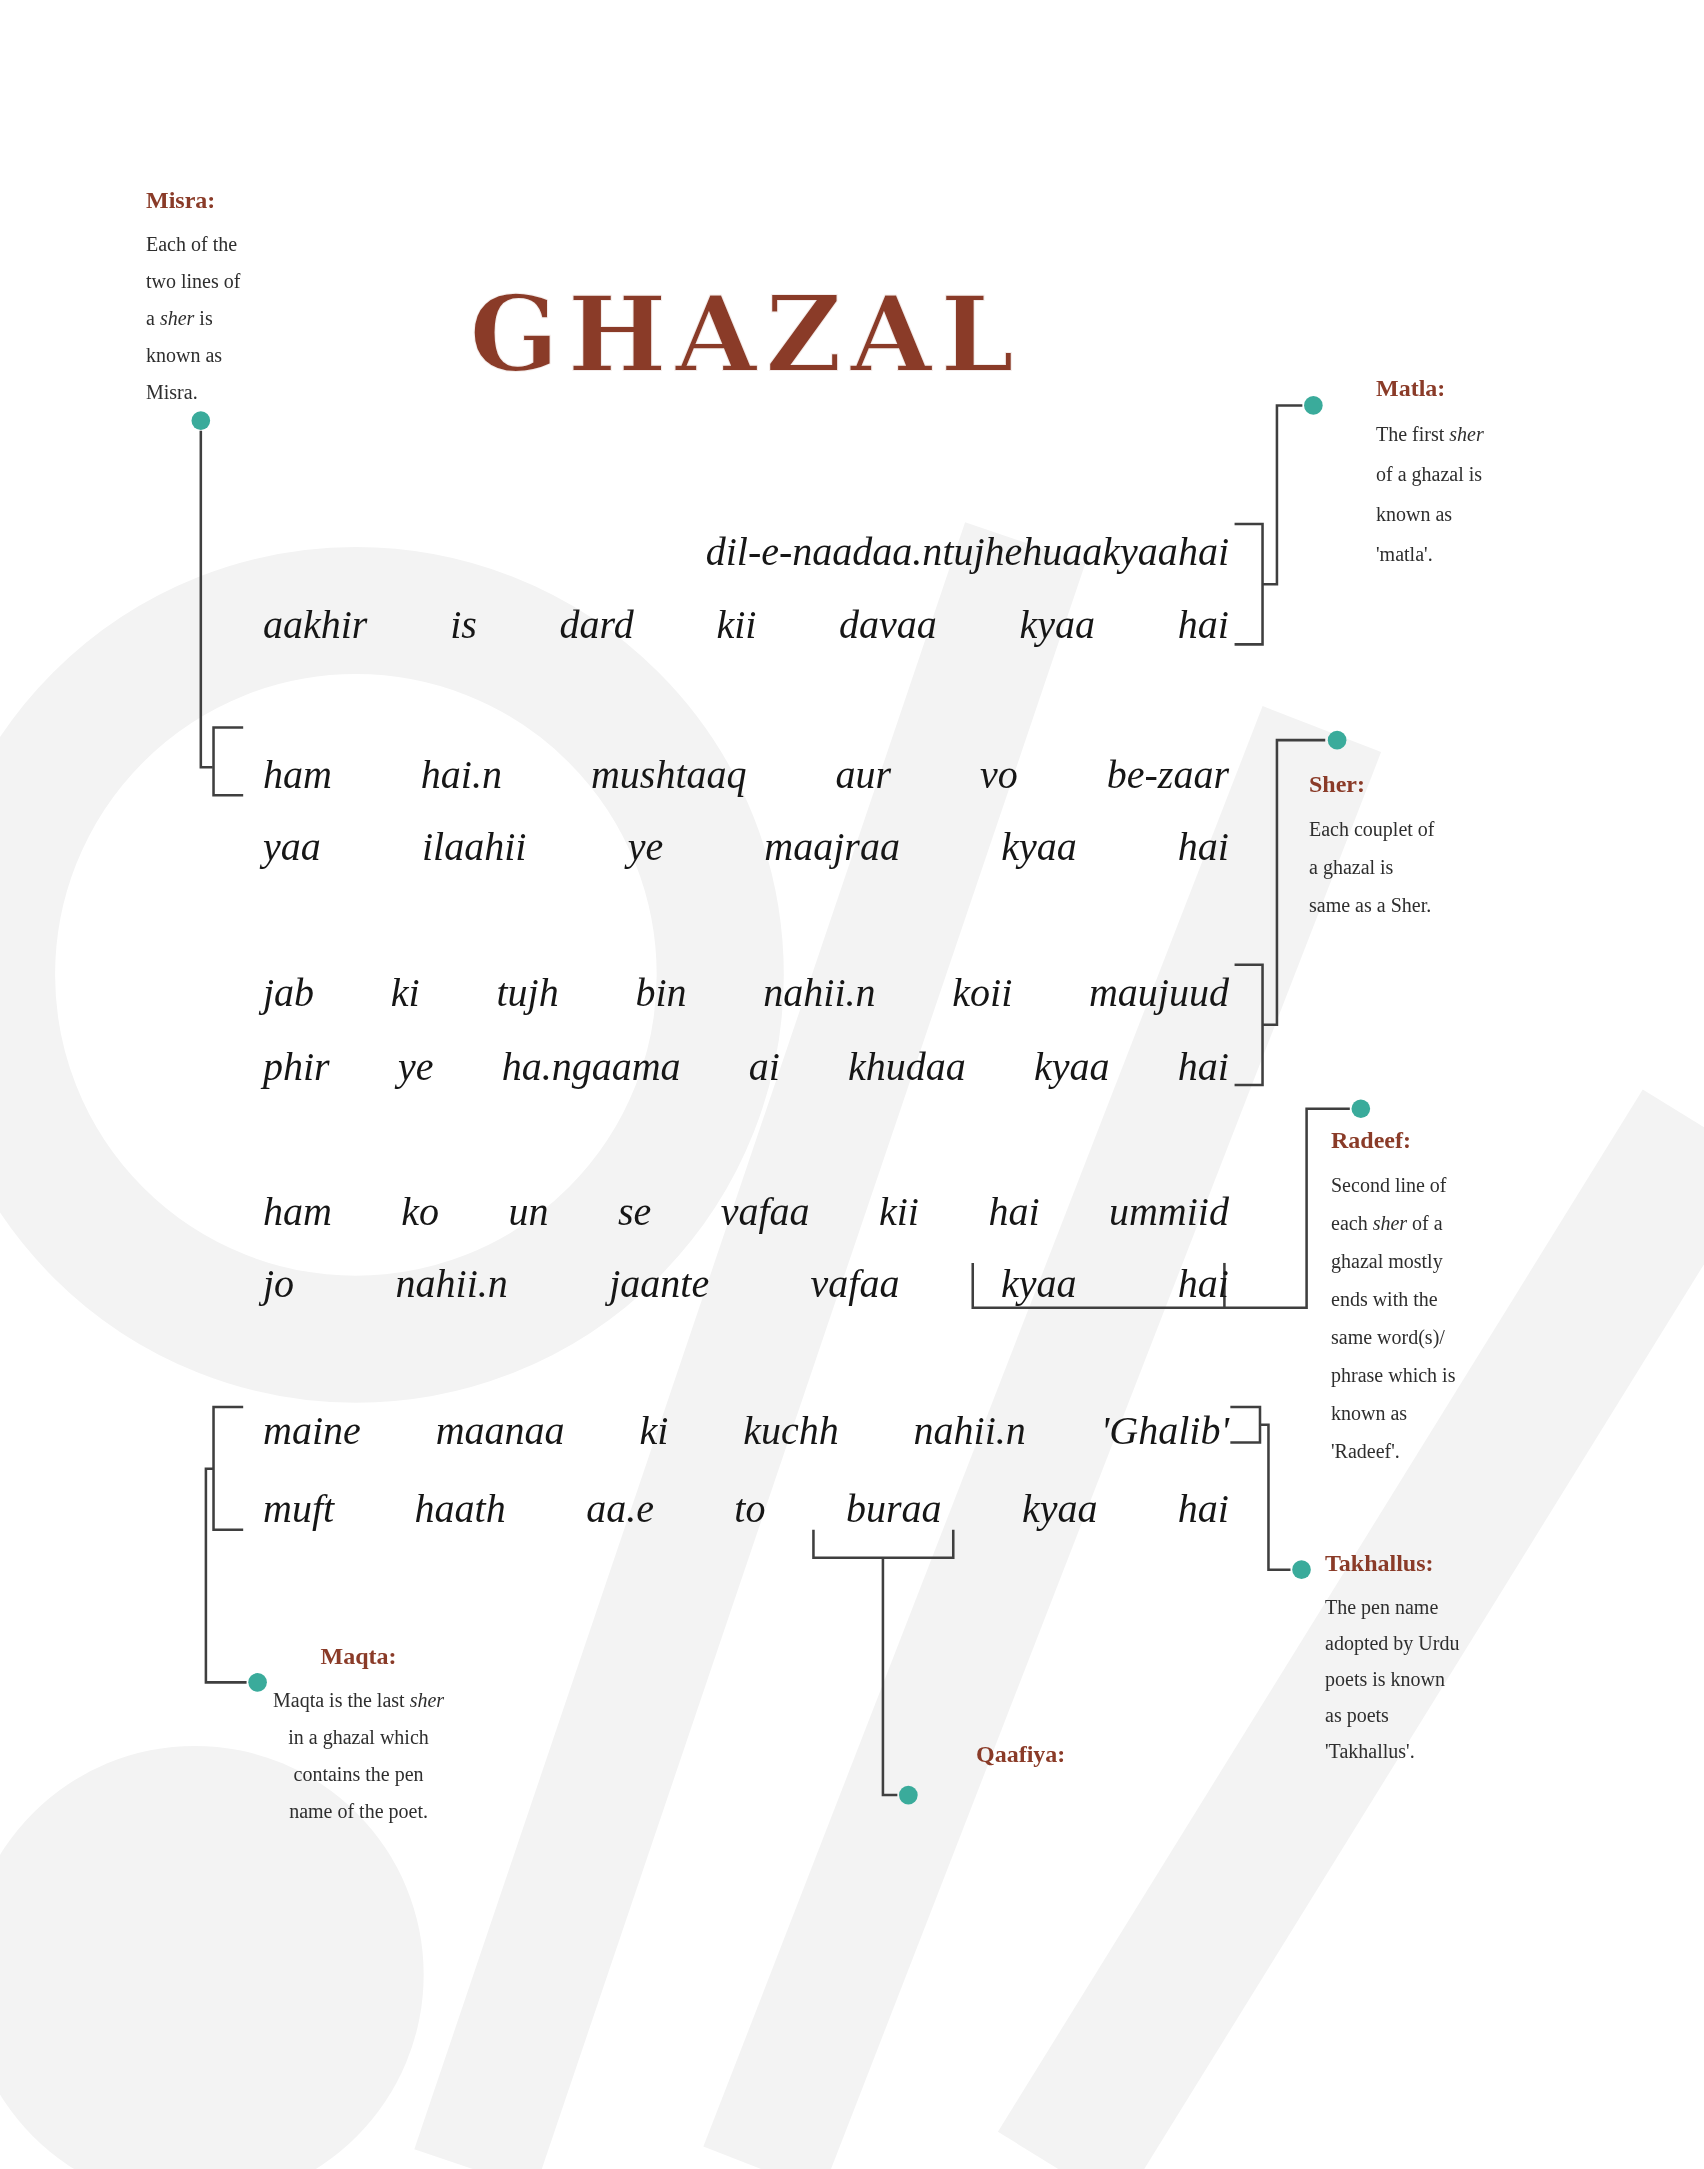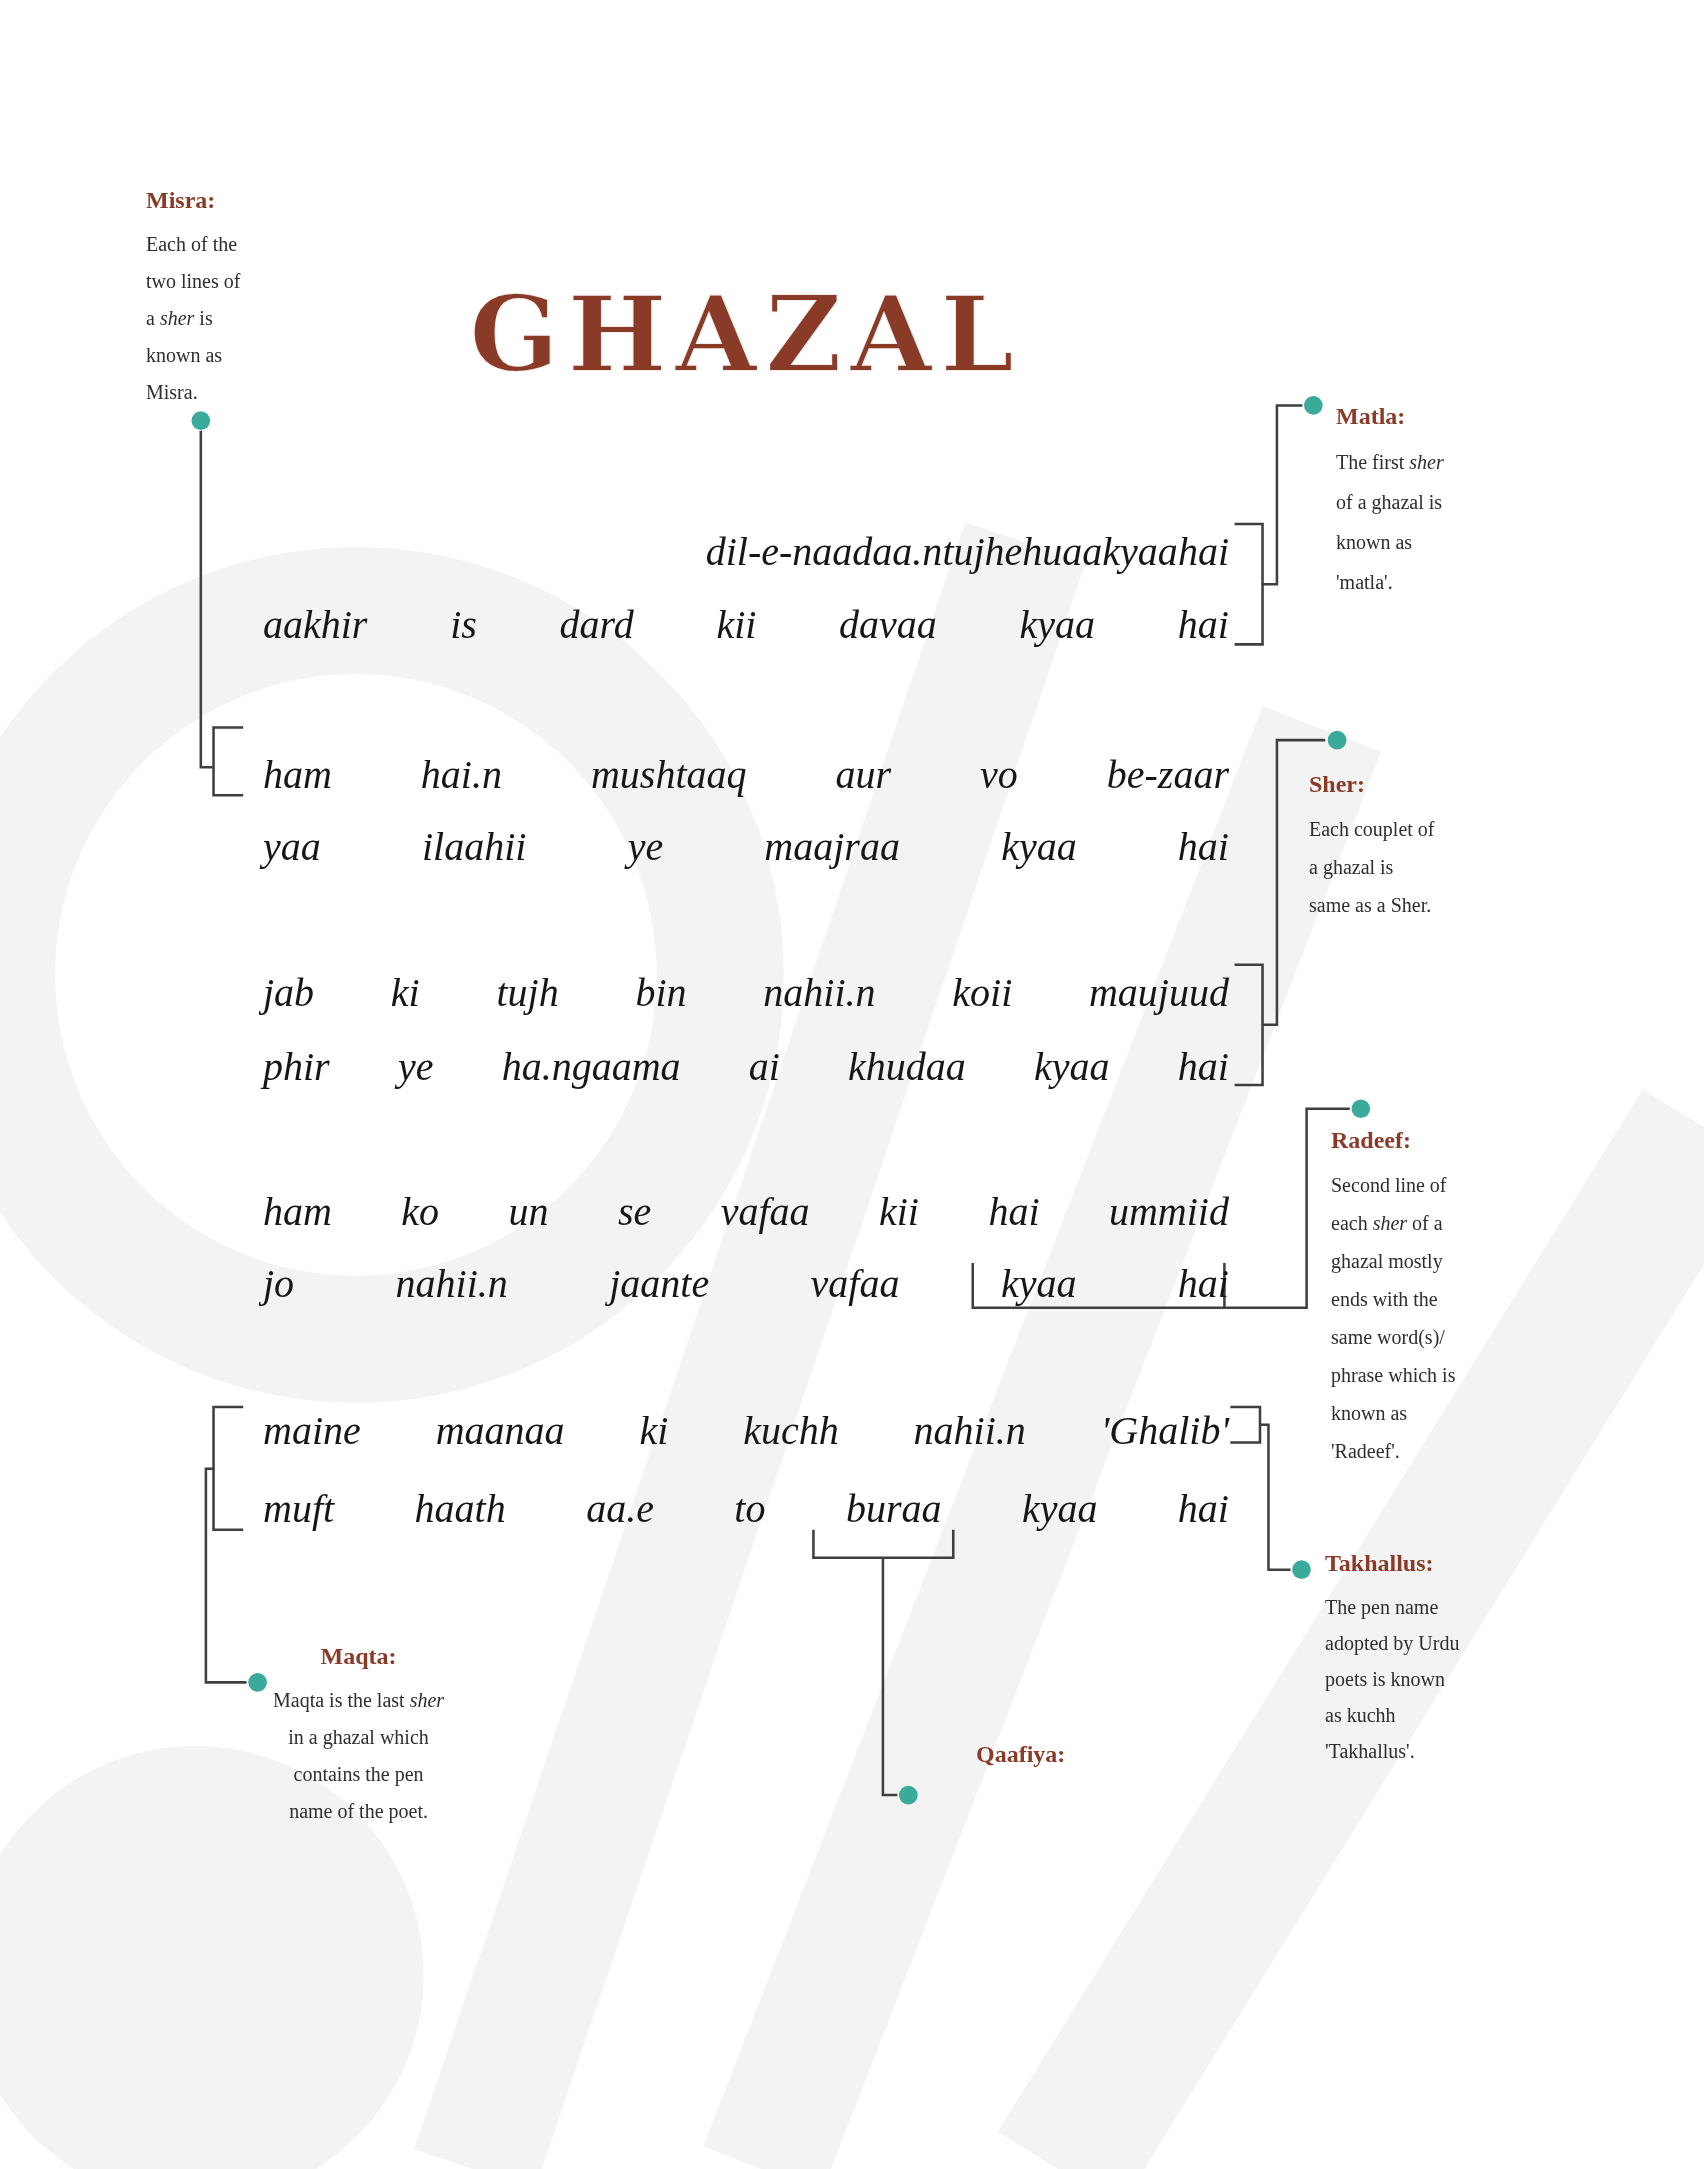--- a/index.html
+++ b/index.html
@@ -183,21 +183,21 @@
   <div class="ann-h">Misra:</div>
   <div class="ann-t" style="line-height:37px;">
       <div class="ann-line">Each of the</div>
       <div class="ann-line">two lines of</div>
       <div class="ann-line">a <em>sher</em> is</div>
       <div class="ann-line">known as</div>
       <div class="ann-line">Misra.</div>
     </div>
 </div>
 
-<div class="ann" style="left:1336px;top:371px;margin-top:28px;">
+<div class="ann" style="left:1376px;top:371px;">
   <div class="ann-h">Matla:</div>
   <div class="ann-t" style="line-height:40px;">
       <div class="ann-line">The first <em>sher</em></div>
       <div class="ann-line">of a ghazal is</div>
       <div class="ann-line">known as</div>
       <div class="ann-line">'matla'.</div>
     </div>
 </div>
 
 <div class="ann" style="left:1309px;top:767px;">
@@ -222,21 +222,21 @@
       <div class="ann-line">'Radeef'.</div>
     </div>
 </div>
 
 <div class="ann" style="left:1325px;top:1546px;">
   <div class="ann-h">Takhallus:</div>
   <div class="ann-t" style="line-height:36px;">
       <div class="ann-line">The pen name</div>
       <div class="ann-line">adopted by Urdu</div>
       <div class="ann-line">poets is known</div>
-      <div class="ann-line">as kuchh</div>
+      <div class="ann-line">as poets</div>
       <div class="ann-line">'Takhallus'.</div>
     </div>
 </div>
 
 <div class="ann" style="left:273px;top:1639px;text-align:center;">
   <div class="ann-h">Maqta:</div>
   <div class="ann-t" style="line-height:37px;">
       <div class="ann-line">Maqta is the last <em>sher</em></div>
       <div class="ann-line">in a ghazal which</div>
       <div class="ann-line">contains the pen</div>

